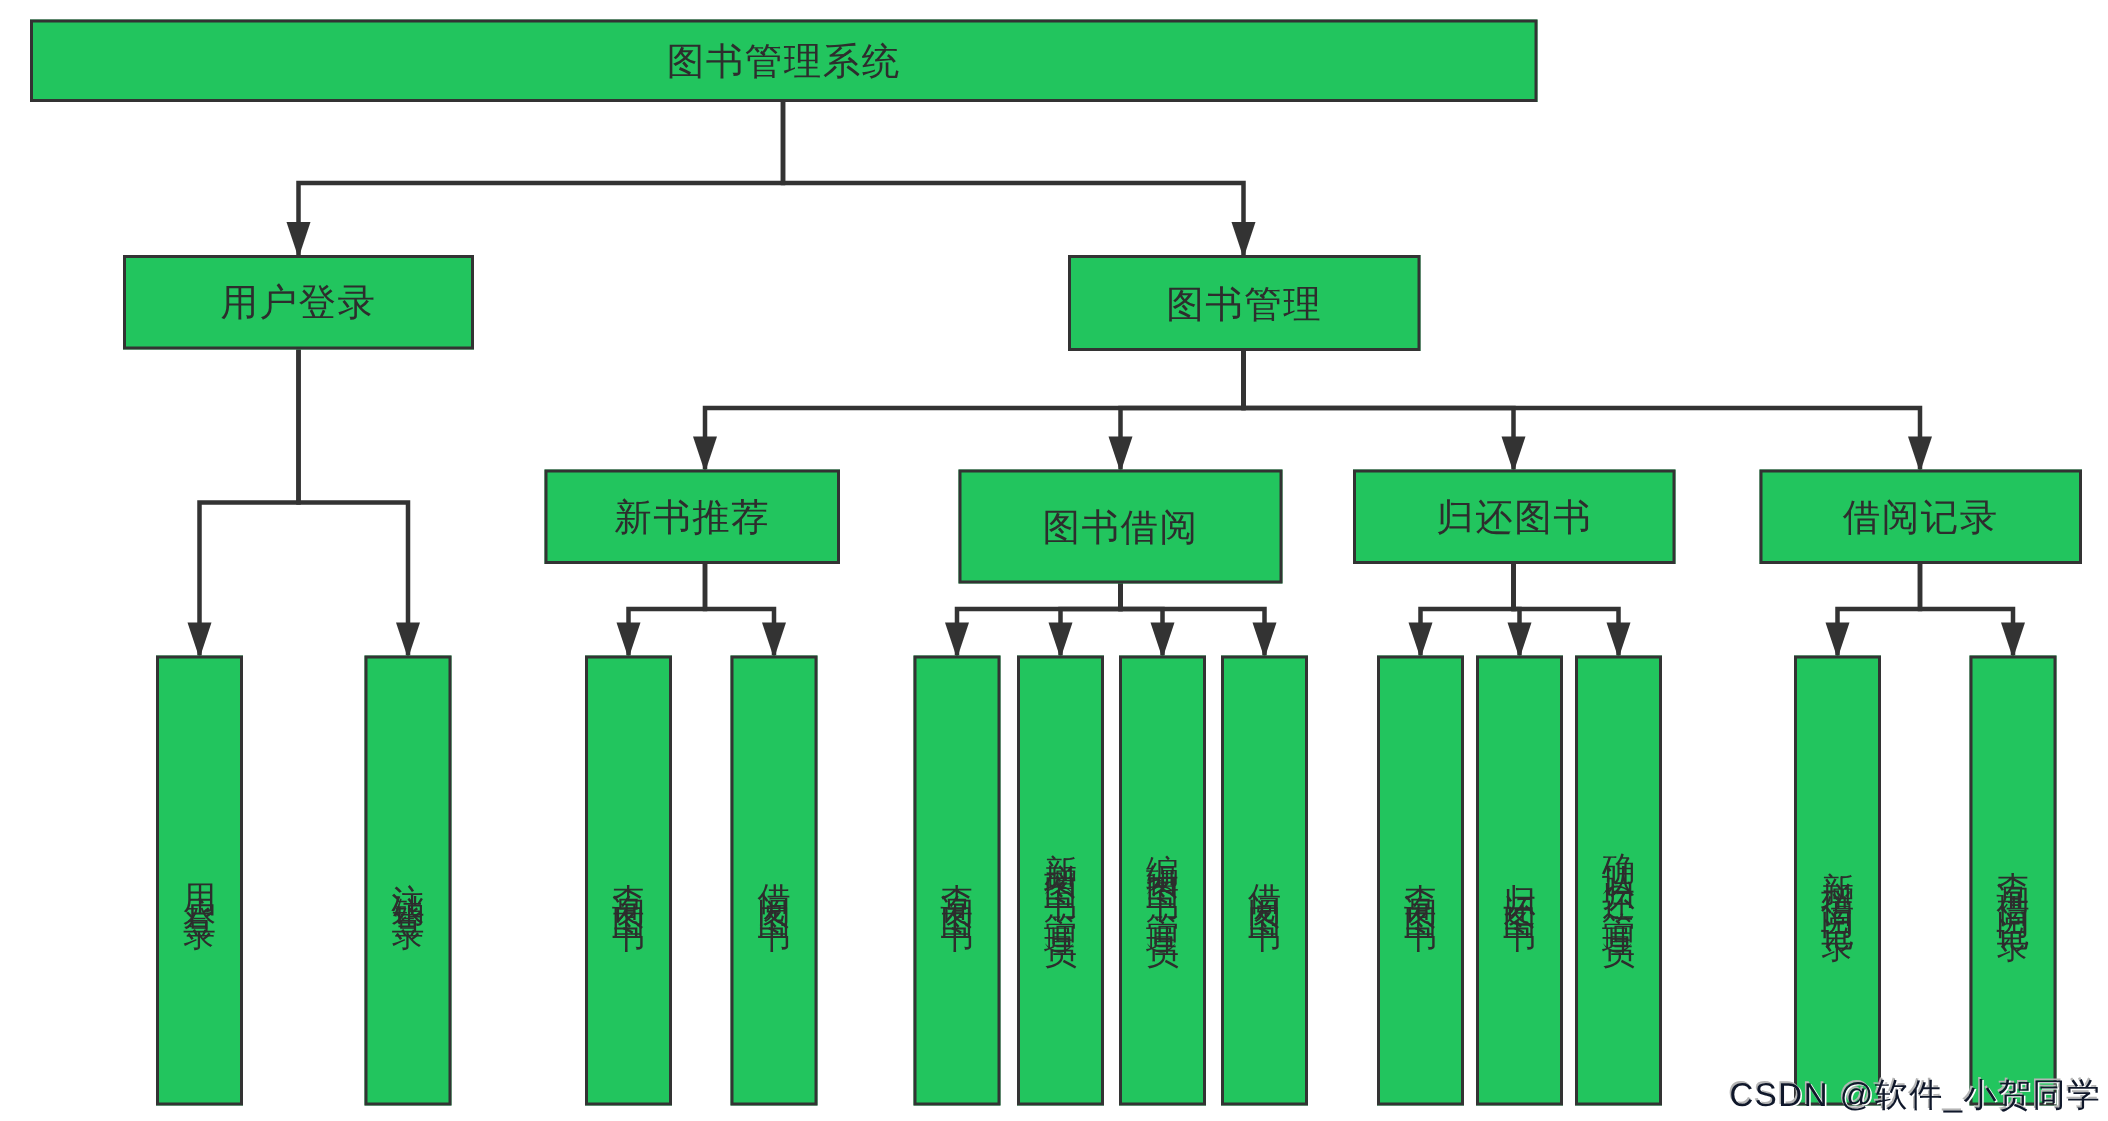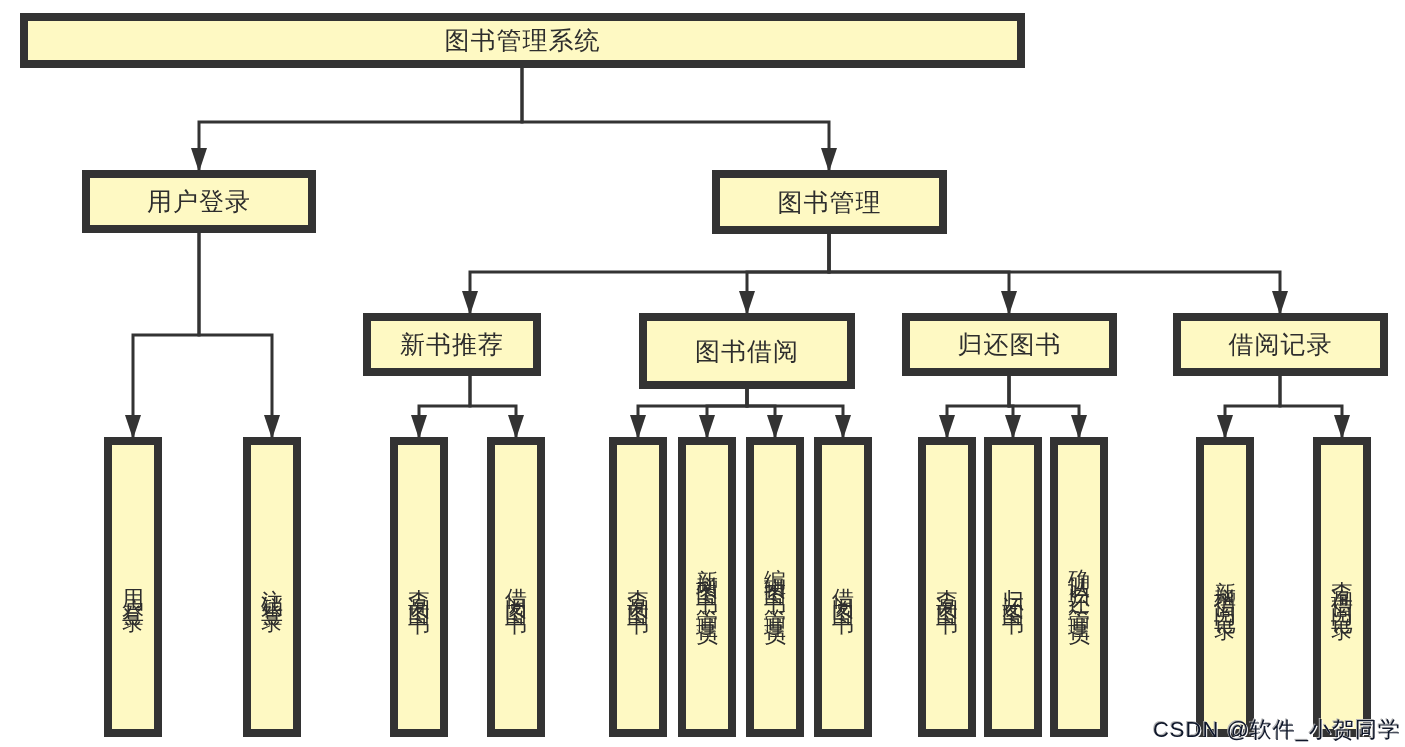--- a/index.html
+++ b/index.html
@@ -19,22 +19,22 @@
     position: absolute;
     left: 0;
     top: 0;
     width: 1405px;
     height: 747px;
     z-index: 1;
   }
   .node {
     position: absolute;
     box-sizing: border-box;
-    background: #fef9c3;
-    border: 8px solid #0ea5e9;
+    background: #22c55e;
+    border: 2px solid #0ea5e9;
     color: #2d2d2d;
     display: flex;
     align-items: center;
     justify-content: center;
     z-index: 2;
     text-align: center;
   }
   .node.horizontal {
     font-size: 25px;
     letter-spacing: 1px;
@@ -100,21 +100,21 @@
       <polygon points="1079,439 1071,415 1087,415" fill="#333333"></polygon>
       <polyline points="1280,376 1280,406 1225,406 1225,437" fill="none" stroke="#333333" stroke-width="3"></polyline>
       <polygon points="1225,439 1217,415 1233,415" fill="#333333"></polygon>
       <polyline points="1280,376 1280,406 1342,406 1342,437" fill="none" stroke="#333333" stroke-width="3"></polyline>
       <polygon points="1342,439 1334,415 1350,415" fill="#333333"></polygon>
     </svg>
   <div class="watermark">CSDN @软件_小贺同学</div>
 <div class="node horizontal" style="left: 20px; top: 13px; width: 1005px; height: 55px; border-color: rgb(51, 51, 51); color: rgb(45, 45, 45);">图书管理系统</div>
     <div class="node horizontal" style="left: 82px; top: 170px; width: 234px; height: 63px; border-color: rgb(51, 51, 51); color: rgb(45, 45, 45);">用户登录</div>
     <div class="node horizontal" style="left: 712px; top: 170px; width: 235px; height: 64px; border-color: rgb(51, 51, 51); color: rgb(45, 45, 45);">图书管理</div>
-    <div class="node horizontal" style="left: 363px; top: 313px; width: 178px; height: 63px; border-color: rgb(51, 51, 51); color: rgb(45, 45, 45); font-family: Liberation Mono, monospace;">新书推荐</div>
+    <div class="node horizontal" style="left: 363px; top: 313px; width: 197px; height: 63px; border-color: rgb(51, 51, 51); color: rgb(45, 45, 45); font-family: Liberation Mono, monospace;">新书推荐</div>
     <div class="node horizontal" style="left: 639px; top: 313px; width: 216px; height: 76px; border-color: rgb(51, 51, 51); color: rgb(45, 45, 45);">图书借阅</div>
     <div class="node horizontal" style="left: 902px; top: 313px; width: 215px; height: 63px; border-color: rgb(51, 51, 51); color: rgb(45, 45, 45);">归还图书</div>
     <div class="node horizontal" style="left: 1173px; top: 313px; width: 215px; height: 63px; border-color: rgb(51, 51, 51); color: rgb(45, 45, 45);">借阅记录</div>
     <div class="node vertical" style="left: 104px; top: 437px; width: 58px; height: 300px; border-color: rgb(51, 51, 51); color: rgb(45, 45, 45);">用户登录</div>
     <div class="node vertical" style="left: 243px; top: 437px; width: 58px; height: 300px; border-color: rgb(51, 51, 51); color: rgb(45, 45, 45);">注销登录</div>
     <div class="node vertical" style="left: 390px; top: 437px; width: 58px; height: 300px; border-color: rgb(51, 51, 51); color: rgb(45, 45, 45);">查询图书</div>
     <div class="node vertical" style="left: 487px; top: 437px; width: 58px; height: 300px; border-color: rgb(51, 51, 51); color: rgb(45, 45, 45);">借阅图书</div>
     <div class="node vertical" style="left: 609px; top: 437px; width: 58px; height: 300px; border-color: rgb(51, 51, 51); color: rgb(45, 45, 45);">查询图书</div>
     <div class="node vertical" style="left: 678px; top: 437px; width: 58px; height: 300px; border-color: rgb(51, 51, 51); color: rgb(45, 45, 45);">新增图书（管理员）</div>
     <div class="node vertical" style="left: 746px; top: 437px; width: 58px; height: 300px; border-color: rgb(51, 51, 51); color: rgb(45, 45, 45);">编辑图书（管理员）</div>

